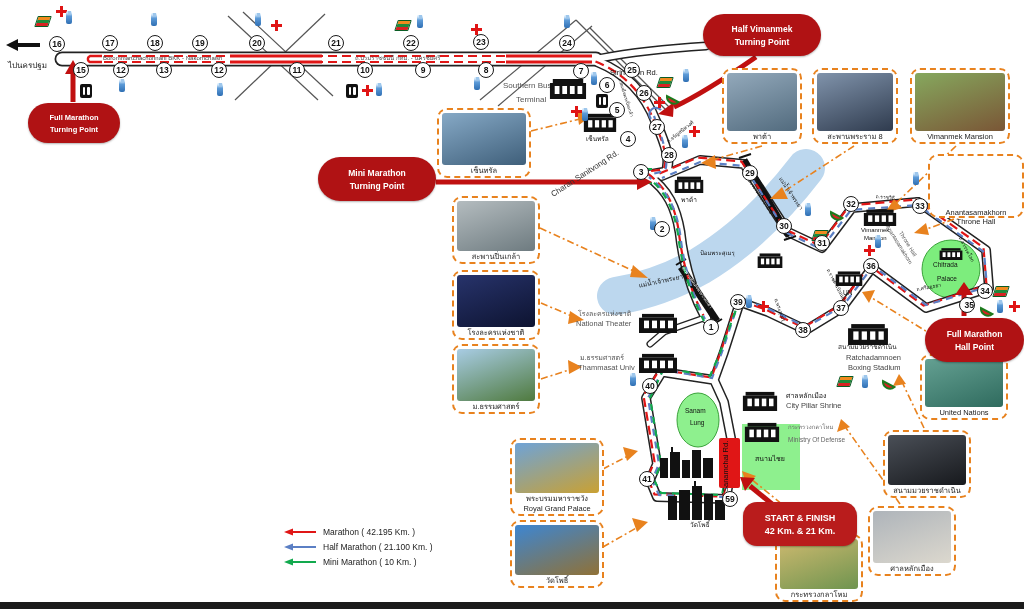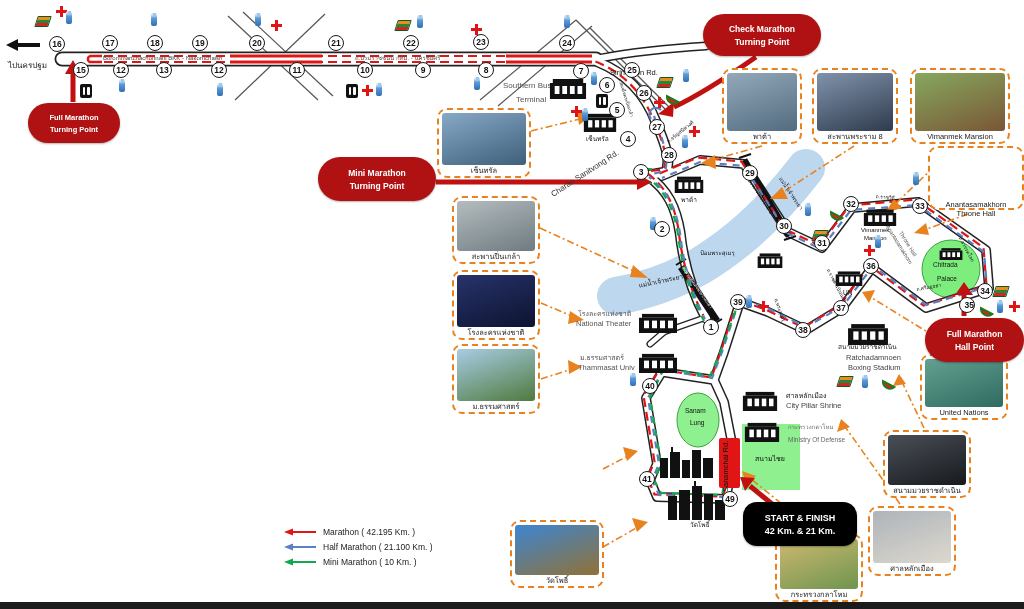--- a/index.html
+++ b/index.html
@@ -226,21 +226,21 @@
       <div class="km" style="left: 912px; top: 198px;">33</div>
       <div class="km" style="left: 977px; top: 283px;">34</div>
       <div class="km" style="left: 959px; top: 297px; text-align: right;">35</div>
       <div class="km" style="left: 863px; top: 258px;">36</div>
       <div class="km" style="left: 833px; top: 300px;">37</div>
       <div class="km" style="left: 795px; top: 322px;">38</div>
       <div class="km" style="left: 730px; top: 294px;">39</div>
       <div class="km" style="left: 703px; top: 319px;">1</div>
       <div class="km" style="left: 642px; top: 378px;">40</div>
       <div class="km" style="left: 639px; top: 471px;">41</div>
-      <div class="km" style="left: 722px; top: 491px;">49</div>
+      <div class="km" style="left: 722px; top: 491px;">59</div>
       <div class="mlabel" style="left: 8px; top: 62px; font-size: 8px; color: rgb(17, 17, 17);">ไปนครปฐม</div>
       <div class="mlabel" style="left: 103px; top: 55px; font-size: 6px; color: rgb(68, 68, 68);">Borommartchachonnani BKK - Nakornchaisri</div>
       <div class="mlabel" style="left: 355px; top: 55px; font-size: 6px; color: rgb(68, 68, 68);">ถ.บรมราชชนนี กทม. - นครชัยศรี</div>
       <div class="mlabel" style="left: 610px; top: 49px; font-size: 7.5px; color: rgb(17, 17, 17); margin-top: 20px;">Sirin Thon Rd.</div>
       <div class="mlabel" style="left: 503px; top: 82px; font-size: 8px; color: rgb(85, 85, 85);">Southern Bus</div>
       <div class="mlabel" style="left: 516px; top: 96px; font-size: 8px; color: rgb(85, 85, 85);">Terminal</div>
       <div class="mlabel" style="left: 586px; top: 135px; font-size: 6.5px; color: rgb(17, 17, 17);">เซ็นทรัล</div>
       <div class="mlabel" style="left: 550px; top: 192px; font-size: 8px; color: rgb(51, 51, 51); transform: rotate(-33deg);">Charan Sanitvong Rd.</div>
       <div class="mlabel" style="left: 666px; top: 140px; font-size: 5px; color: rgb(17, 17, 17); transform: rotate(-38deg);">ถ.จรัญสนิทวงศ์</div>
       <div class="mlabel" style="left: 621px; top: 78px; font-size: 4.5px; color: rgb(17, 17, 17); transform: rotate(72deg);">ถ.สมเด็จพระปิ่นเกล้า</div>
@@ -287,37 +287,42 @@
         <div class="cap">สะพานปิ่นเกล้า</div>
       </div>
       <div class="photo" style="left: 452px; top: 270px; width: 88px; height: 70px;">
         <div class="ph" style="background: linear-gradient(160deg, rgb(39, 51, 107), rgb(13, 19, 48));"></div>
         <div class="cap">โรงละครแห่งชาติ</div>
       </div>
       <div class="photo" style="left: 452px; top: 344px; width: 88px; height: 70px;">
         <div class="ph" style="background: linear-gradient(160deg, rgb(168, 204, 228), rgb(79, 122, 62));"></div>
         <div class="cap">ม.ธรรมศาสตร์</div>
       </div>
+      <div class="photo" style="left: 510px; top: 438px; width: 94px; height: 78px;">
+        <div class="ph" style="background: linear-gradient(160deg, rgb(110, 163, 216), rgb(202, 161, 50));"></div>
+        <div class="cap">พระบรมมหาราชวัง</div>
+        <div class="cap">Royal Grand Palace</div>
+      </div>
       <div class="photo" style="left: 510px; top: 520px; width: 94px; height: 68px;">
         <div class="ph" style="background: linear-gradient(160deg, rgb(61, 134, 210), rgb(144, 113, 54));"></div>
         <div class="cap">วัดโพธิ์</div>
       </div>
       <div class="photo" style="left: 722px; top: 68px; width: 80px; height: 76px;">
         <div class="ph" style="background: linear-gradient(160deg, rgb(147, 169, 187), rgb(82, 107, 126));"></div>
         <div class="cap">พาต้า</div>
       </div>
       <div class="photo" style="left: 812px; top: 68px; width: 86px; height: 76px;">
         <div class="ph" style="background: linear-gradient(160deg, rgb(128, 147, 171), rgb(47, 59, 78));"></div>
         <div class="cap">สะพานพระราม 8</div>
       </div>
       <div class="photo" style="left: 910px; top: 68px; width: 100px; height: 76px;">
         <div class="ph" style="background: linear-gradient(160deg, rgb(134, 168, 94), rgb(122, 86, 54));"></div>
         <div class="cap">Vimanmek Mansion</div>
       </div>
-      <div class="photo" style="left: 928px; top: 146px; width: 96px; height: 64px; gap: 48px;">
+      <div class="photo" style="left: 928px; top: 154px; width: 96px; height: 64px; gap: 48px;">
         <div class="ph" style="background: linear-gradient(160deg, rgb(195, 201, 207), rgb(135, 143, 153));"></div>
         <div class="cap">Anantasamakhorn Throne Hall</div>
       </div>
       <div class="photo" style="left: 920px; top: 354px; width: 88px; height: 66px;">
         <div class="ph" style="background: linear-gradient(160deg, rgb(100, 160, 146), rgb(47, 107, 94));"></div>
         <div class="cap">United Nations</div>
       </div>
       <div class="photo" style="left: 883px; top: 430px; width: 88px; height: 68px;">
         <div class="ph" style="background: linear-gradient(160deg, rgb(74, 79, 87), rgb(23, 25, 29));"></div>
         <div class="cap">สนามมวยราชดำเนิน</div>
@@ -565,32 +570,32 @@
           <rect x="6" y="9" width="5" height="8" fill="#fff"></rect>
           <rect x="14" y="9" width="5" height="8" fill="#fff"></rect>
           <rect x="22" y="9" width="5" height="8" fill="#fff"></rect>
           <rect x="30" y="9" width="5" height="8" fill="#fff"></rect>
         </svg></div>
       <div class="callout" style="left: 28px; top: 103px; width: 92px; height: 40px; font-size: 7.5px;">
         <div>Full Marathon</div>
         <div>Turning Point</div>
       </div>
       <div class="callout" style="left: 703px; top: 14px; width: 118px; height: 42px; font-size: 8.5px;">
-        <div>Check Marathon</div>
+        <div>Half Vimanmek</div>
         <div>Turning Point</div>
       </div>
       <div class="callout" style="left: 318px; top: 157px; width: 118px; height: 44px; font-size: 8.5px;">
         <div>Mini Marathon</div>
         <div>Turning Point</div>
       </div>
       <div class="callout" style="left: 925px; top: 318px; width: 99px; height: 44px; font-size: 8.5px;">
         <div>Full Marathon</div>
         <div>Hall Point</div>
       </div>
-      <div class="callout" style="left: 743px; top: 502px; width: 114px; height: 44px; font-size: 9px; background: #000000; border-radius: 14px;">
+      <div class="callout" style="left: 743px; top: 502px; width: 114px; height: 44px; font-size: 9px; background: #b91c1c; border-radius: 14px;">
         <div>START &amp; FINISH</div>
         <div>42 Km. &amp; 21 Km.</div>
       </div>
     </div>
 
   <div class="legend" id="legend">
       <div class="lrow">
         <div style="width: 34px; height: 10px;"><svg width="34" height="10">
             <line x1="8" y1="5" x2="33" y2="5" stroke="#e01616" stroke-width="2"></line>
             <polygon points="1,5 10,1.5 10,8.5" fill="#e01616"></polygon>

